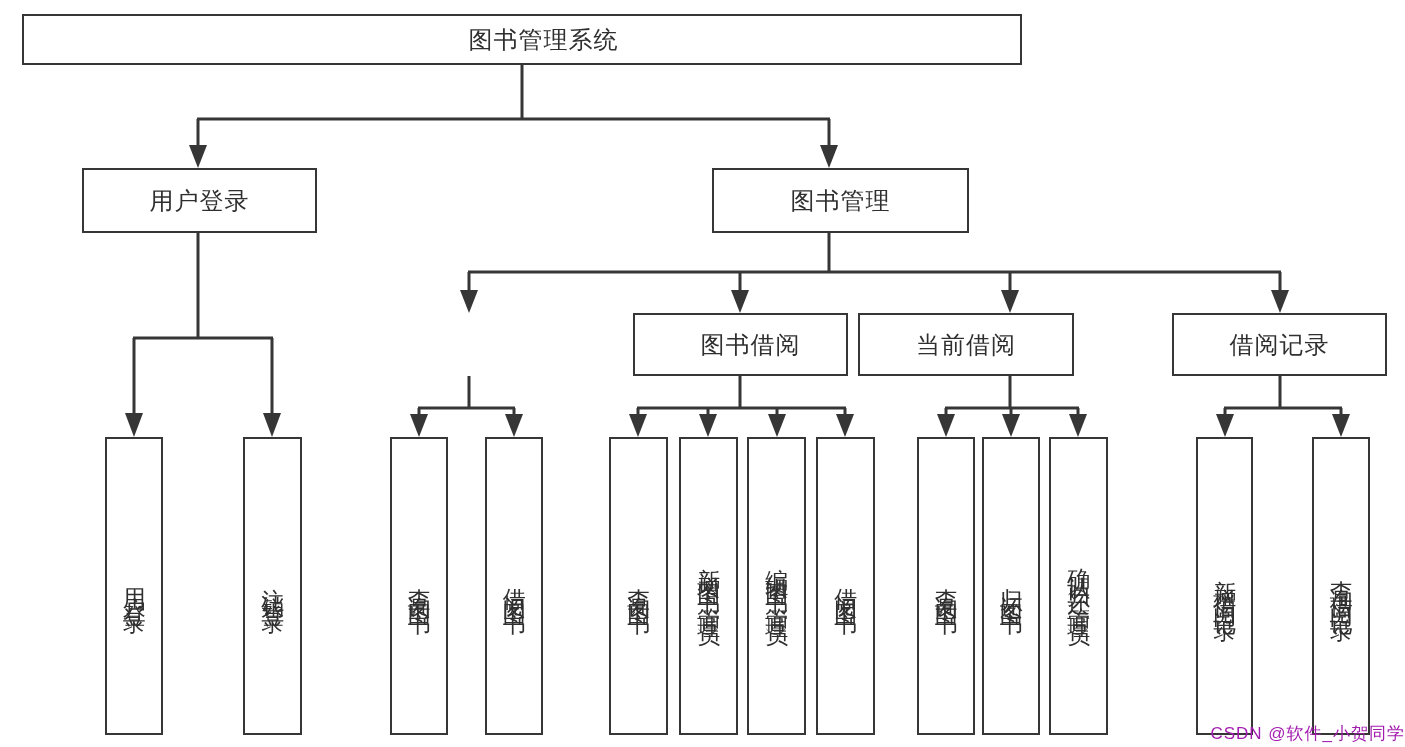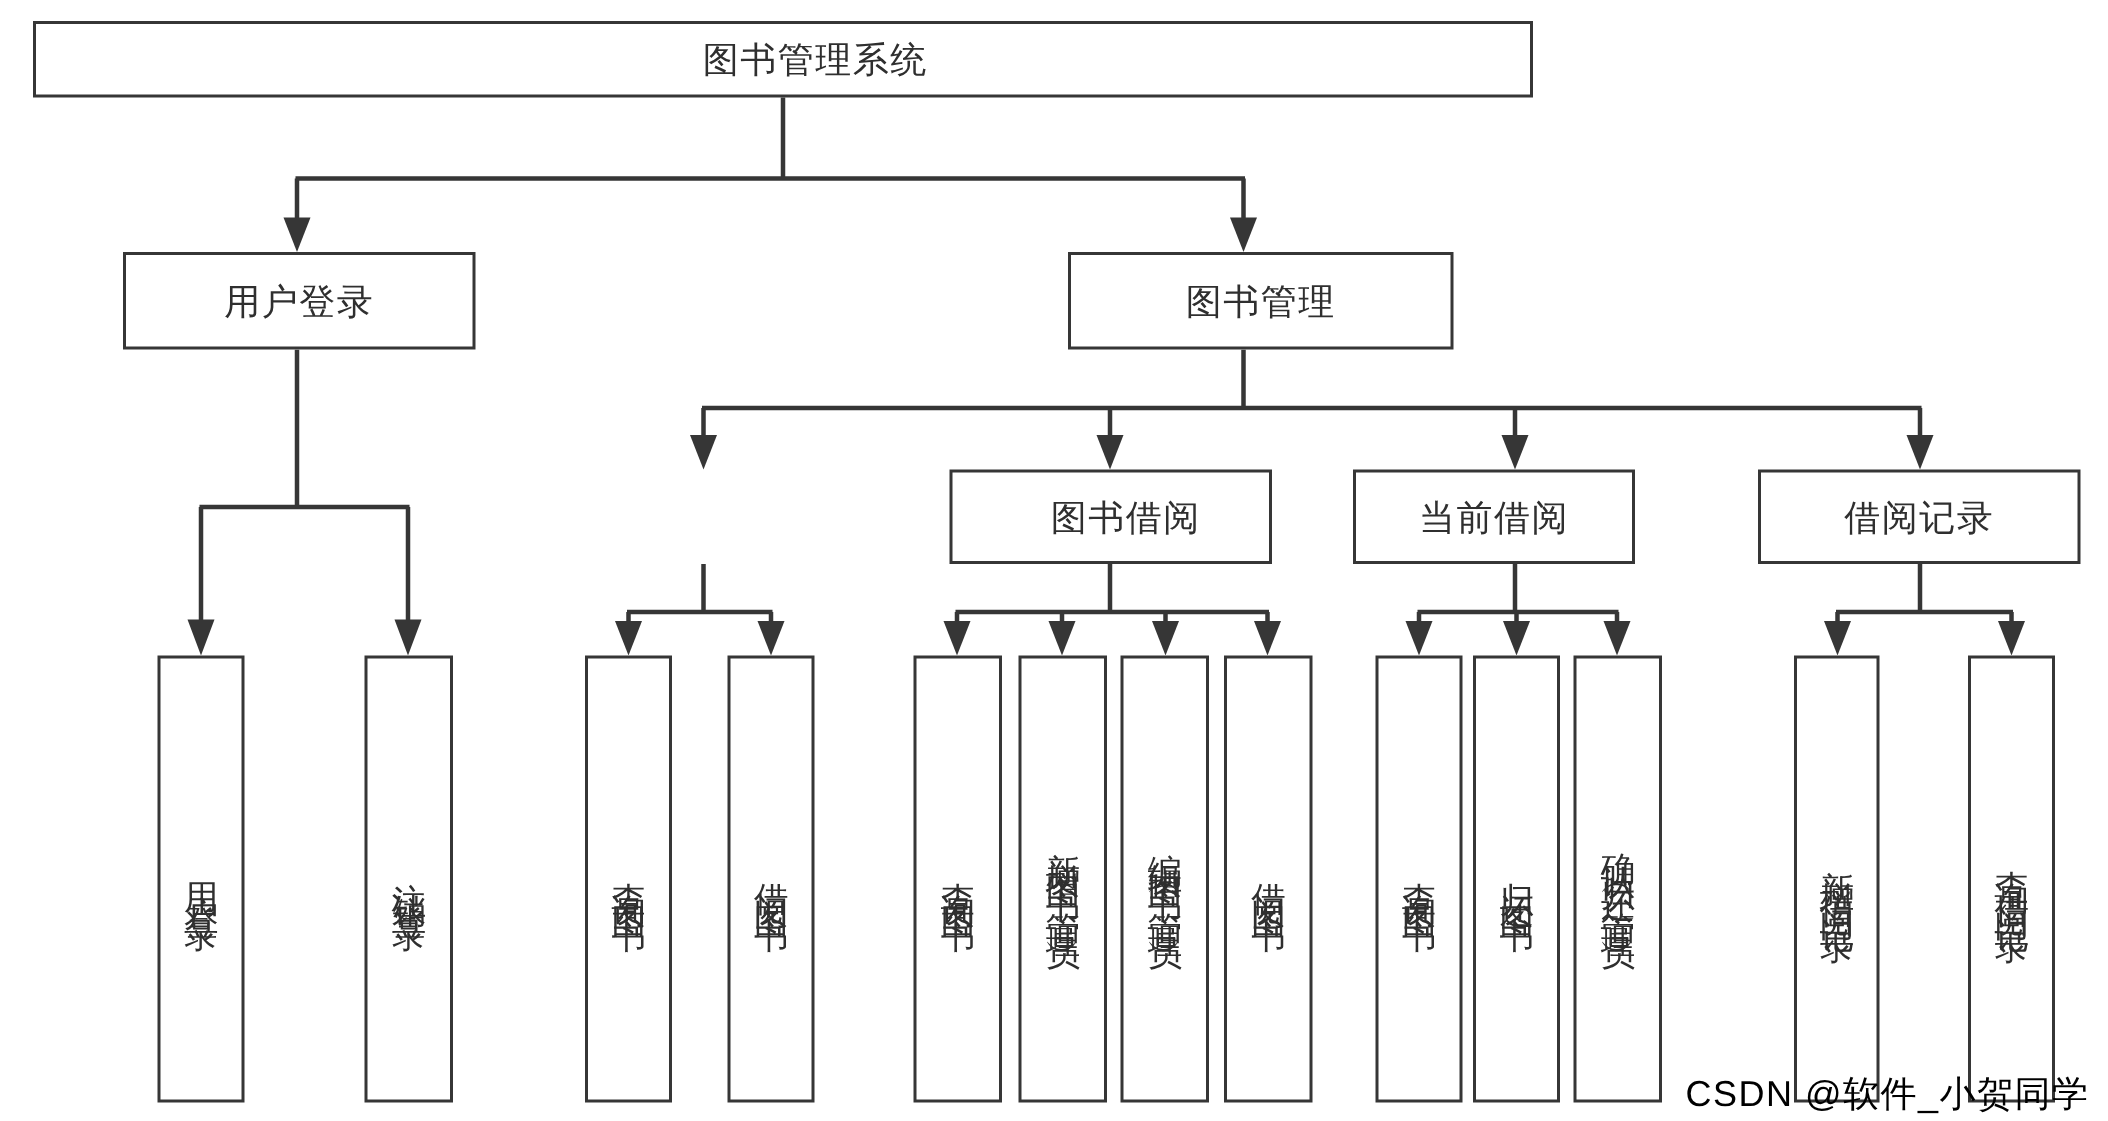--- a/index.html
+++ b/index.html
@@ -46,24 +46,24 @@
     justify-content: center;
     color: #2f2f2f;
     font-size: 23px;
     writing-mode: vertical-rl;
     text-orientation: mixed;
     letter-spacing: 8px;
     line-height: 1.1;
   }
   .watermark {
     position: absolute;
-    right: 12px;
+    right: 0;
     bottom: 2px;
-    font-size: 24px;
-    color: #000000;
+    font-size: 17px;
+    color: #a21caf;
     letter-spacing: 1px;
   }
 </style>
 </head>
 <body>
 
 <div class="diagram">
 
   <svg class="connectors" width="1405" height="747" viewBox="0 0 1405 747">
     <g stroke="#363636" stroke-width="3" fill="none">
@@ -104,21 +104,21 @@
       <polygon points="1332,414 1350,414 1341,437"></polygon>
     </g>
   </svg>
 
   <div class="node" style="left:22px; top:14px; width:1000px; height:51px;padding-left:43px;">图书管理系统</div>
 
   <div class="node" style="left:82px; top:168px; width:235px; height:65px;">用户登录</div>
   <div class="node" style="left:712px; top:168px; width:257px; height:65px;">图书管理</div>
 
   <div class="node" style="left:633px; top:313px; width:215px; height:63px;padding-left:20px;">图书借阅</div>
-  <div class="node" style="left:902px; top:313px; width:188px; height:63px;">当前借阅</div>
+  <div class="node" style="left:858px; top:313px; width:216px; height:63px;">当前借阅</div>
   <div class="node" style="left:1172px; top:313px; width:215px; height:63px;">借阅记录</div>
 
   <div class="vnode" style="left:105px; top:437px; width:58px; height:298px;">用户登录</div>
   <div class="vnode" style="left:243px; top:437px; width:59px; height:298px;">注销登录</div>
 
   <div class="vnode" style="left:390px; top:437px; width:58px; height:298px;">查询图书</div>
   <div class="vnode" style="left:485px; top:437px; width:58px; height:298px;">借阅图书</div>
 
   <div class="vnode" style="left:609px; top:437px; width:59px; height:298px;">查询图书</div>
   <div class="vnode" style="left:679px; top:437px; width:59px; height:298px;">新增图书（管理员）</div>

